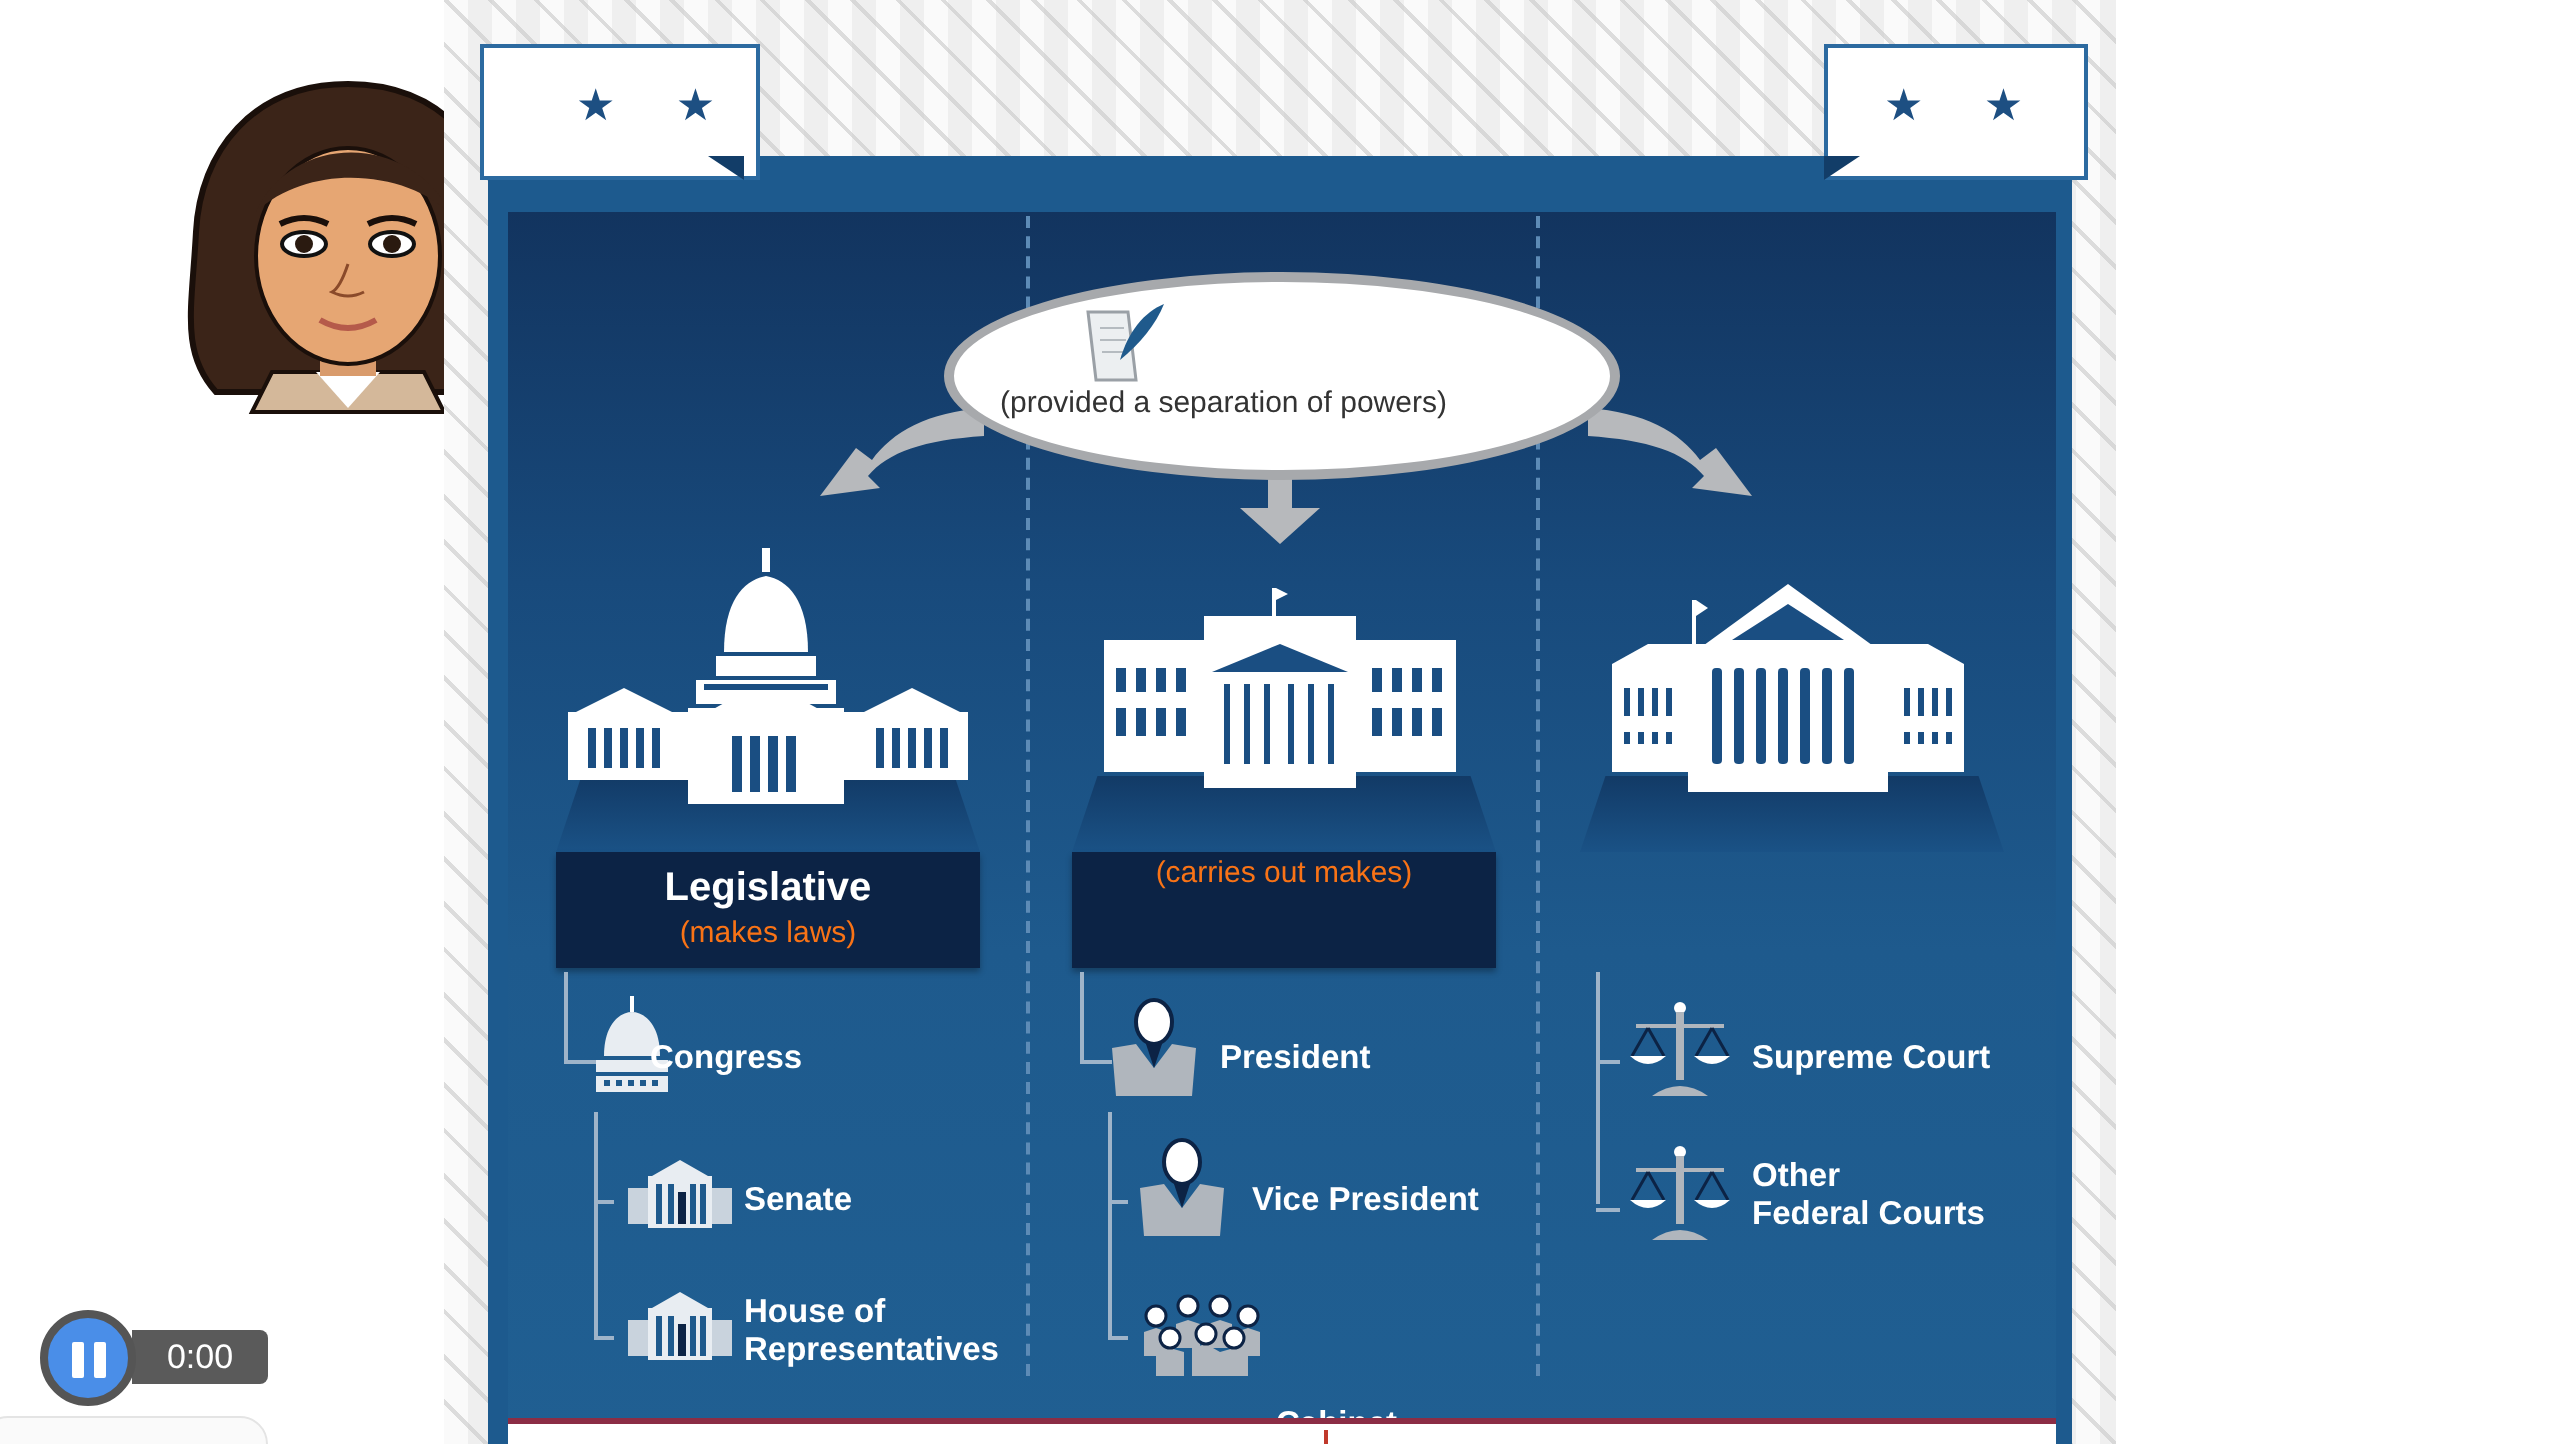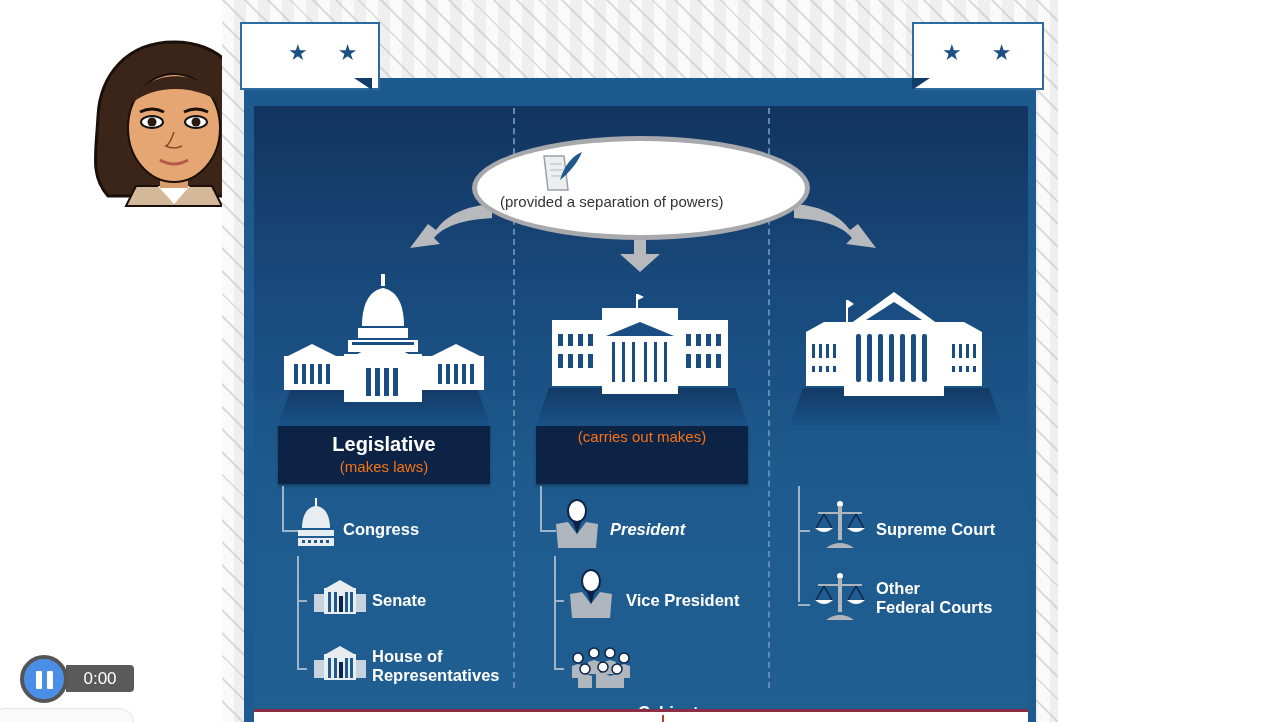--- a/index.html
+++ b/index.html
@@ -225,21 +225,21 @@
     <rect x="2" y="32" width="36" height="6" fill="#e8edf2"></rect>
     <rect x="2" y="40" width="36" height="8" fill="#e8edf2"></rect>
     <g fill="#1e5a8d">
         <rect x="6" y="42" width="3" height="3"></rect>
         <rect x="12" y="42" width="3" height="3"></rect>
         <rect x="18" y="42" width="3" height="3"></rect>
         <rect x="24" y="42" width="3" height="3"></rect>
         <rect x="30" y="42" width="3" height="3"></rect>
       </g>
   </svg>
-  <div class="item-label" style="left:121px;top:520px;">Congress</div>
+  <div class="item-label" style="left:103px;top:520px;">Congress</div>
 
   <svg class="item-icon" style="left:90px;top:578px;" width="56" height="38" viewBox="0 0 56 38">
     <path d="M14 10 L28 2 L42 10 Z" fill="#e8edf2"></path>
     <rect x="12" y="10" width="32" height="26" fill="#e8edf2"></rect>
     <rect x="2" y="16" width="10" height="18" fill="#c9d3dd"></rect>
     <rect x="44" y="16" width="10" height="18" fill="#c9d3dd"></rect>
     <g fill="#1e5a8d">
         <rect x="16" y="14" width="3" height="20"></rect>
         <rect x="22" y="14" width="3" height="20"></rect>
         <rect x="27" y="18" width="4" height="16" fill="#0c2345"></rect>
@@ -270,21 +270,21 @@
   <div class="tree-line" style="left:318px;top:486px;width:14px;height:44px;"></div>
   <div class="tree-line" style="left:332px;top:556px;width:12px;height:112px;border-bottom:none;"></div>
   <div class="tree-line" style="left:332px;top:598px;width:10px;height:2px;border-left:none;"></div>
   <div class="tree-line" style="left:332px;top:666px;width:10px;height:2px;border-left:none;"></div>
 
   <svg class="item-icon" style="left:332px;top:498px;" width="46" height="52" viewBox="0 0 46 52">
     <path d="M2 26 L14 24 L23 36 L32 24 L44 26 L42 50 L4 50 Z" fill="#b0b6bd"></path>
     <path d="M19 24 L23 36 L27 24 Z" fill="#0c2345"></path>
     <ellipse cx="23" cy="13" rx="9" ry="11" fill="#fff" stroke="#0c2345" stroke-width="2"></ellipse>
   </svg>
-  <div class="item-label" style="left:388px;top:520px;font-style:italic;">President</div>
+  <div class="item-label" style="left:388px;top:520px;">President</div>
 
   <svg class="item-icon" style="left:346px;top:568px;" width="46" height="52" viewBox="0 0 46 52">
     <path d="M2 26 L14 24 L23 36 L32 24 L44 26 L42 50 L4 50 Z" fill="#b0b6bd"></path>
     <path d="M19 24 L23 36 L27 24 Z" fill="#0c2345"></path>
     <ellipse cx="23" cy="13" rx="9" ry="11" fill="#fff" stroke="#0c2345" stroke-width="2"></ellipse>
   </svg>
   <div class="item-label" style="left:404px;top:591px;">Vice President</div>
 
   <svg class="item-icon" style="left:346px;top:644px;" width="64" height="46" viewBox="0 0 64 46">
     <g fill="#b0b6bd">

